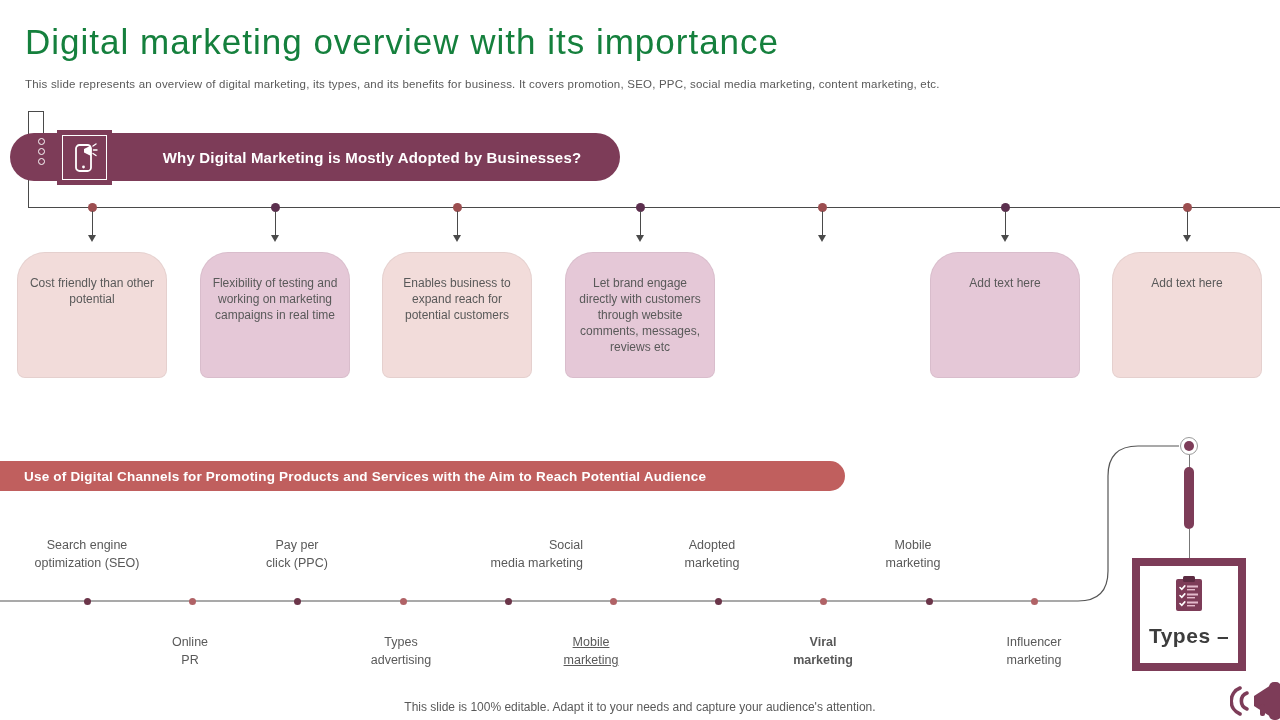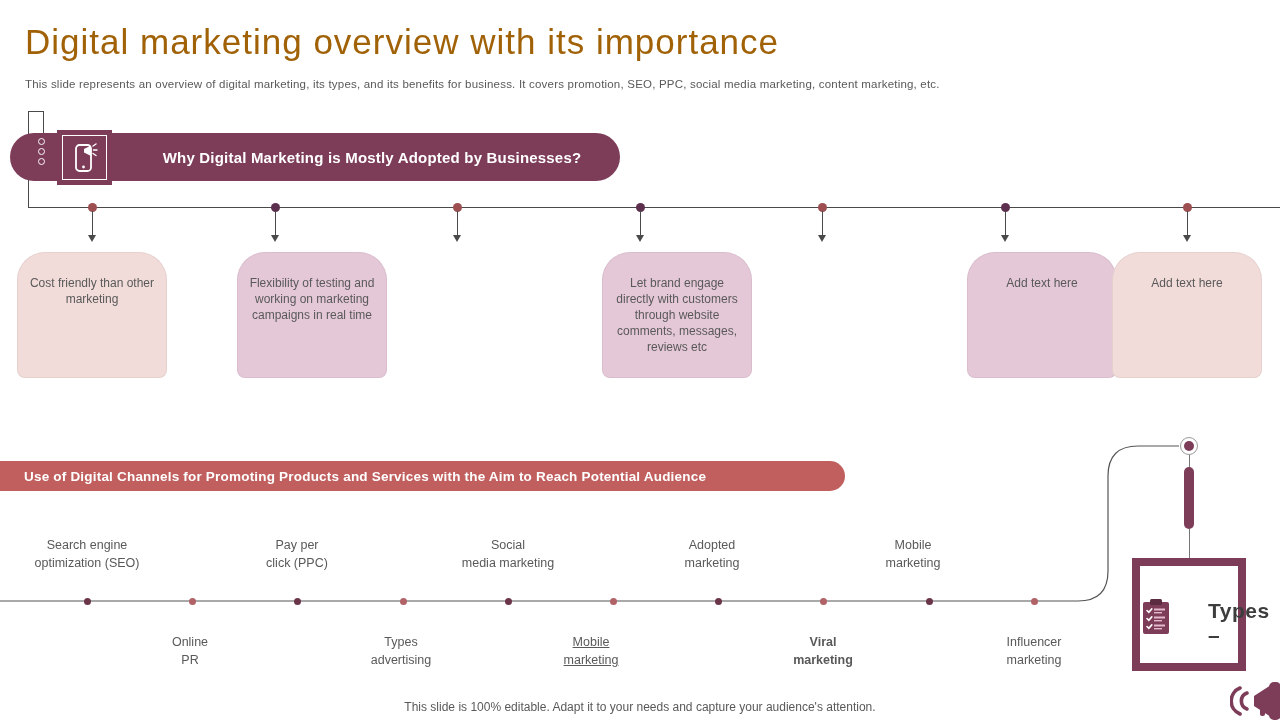--- a/index.html
+++ b/index.html
@@ -1,21 +1,21 @@
 <!DOCTYPE html>
 <html><head>
 <meta charset="utf-8">
 <style>
   * { margin:0; padding:0; box-sizing:border-box; }
   body { font-family:"Liberation Sans", sans-serif; background:#888; }
   .slide { position:relative; width:1280px; height:720px; background:#ffffff; overflow:hidden; }
 
   
   .title { position:absolute; left:25px; top:22px; font-size:35px; font-weight:400;
-           letter-spacing:1px; color:#a16207; }
+           letter-spacing:1px; color:#15803d; }
   .subtitle { position:absolute; left:25px; top:78px; font-size:11.5px; color:#595959; letter-spacing:.2px; }
 
   
   .bracket-v1 { position:absolute; left:28px; top:111px; width:1px; height:96px; background:#4a4a4a; }
   .bracket-h1 { position:absolute; left:28px; top:111px; width:16px; height:1px; background:#4a4a4a; }
   .bracket-v2 { position:absolute; left:43px; top:111px; width:1px; height:24px; background:#4a4a4a; }
 
   .pill1 { position:absolute; left:10px; top:133px; width:610px; height:48px;
            background:#7d3c58; border-radius:24px; }
   .pill1-label { position:absolute; left:137px; top:133px; width:470px; height:48px;
@@ -33,21 +33,21 @@
   .node.rust { background:#9c4e50; }
   .node.plum { background:#5c2f4e; }
   .drop { position:absolute; top:211px; width:1px; height:24px; background:#4a4a4a; }
   .drop::after { content:""; position:absolute; left:-4px; top:24px; border:4px solid transparent;
            border-top:7px solid #4a4a4a; }
 
   .bbox { position:absolute; top:252px; width:150px; height:126px;
            border-radius:28px 28px 8px 8px; border:1px solid rgba(0,0,0,.05);
            padding:22px 8px 0; text-align:center; font-size:12px; line-height:16px; color:#595959; }
   .bbox.light { background:#f2dcda; }
-  .bbox.mauve { background:#e5c8d7;margin-left:37px; }
+  .bbox.mauve { background:#e5c8d7; }
 
   
   .pill2 { position:absolute; left:0; top:461px; width:845px; height:30px; background:#c05f5e;
            border-radius:0 15px 15px 0; display:flex; align-items:center;
            color:#ffffff; font-size:13.5px; font-weight:bold; padding-left:24px; letter-spacing:.2px; }
 
   
   .curve-svg { position:absolute; left:0; top:440px; width:1200px; height:170px; }
   .cnode { position:absolute; width:7px; height:7px; border-radius:50%; top:598px; }
   .cnode.dark { background:#6b3549; }
@@ -61,21 +61,21 @@
   .ring { position:absolute; left:1180px; top:437px; width:18px; height:18px; border-radius:50%;
           background:#ffffff; border:1px solid #9a9a9a; }
   .ring::after { content:""; position:absolute; left:3px; top:3px; width:10px; height:10px;
           border-radius:50%; background:#7d3c58; }
   .stem-a { position:absolute; left:1189px; top:455px; width:1px; height:13px; background:#777; }
   .capsule { position:absolute; left:1184px; top:467px; width:10px; height:62px;
           border-radius:5px; background:#7d3c58; }
   .stem-b { position:absolute; left:1189px; top:529px; width:1px; height:30px; background:#777; }
   .typesbox { position:absolute; left:1132px; top:558px; width:114px; height:113px;
           border:8px solid #7d3c58; background:#ffffff;
-          display:flex; align-items:center; padding-top:9px;gap:36px; }
+          display:flex; flex-direction:column; align-items:center; padding-top:9px; }
   .types-label { margin-top:7px; font-size:21px; font-weight:bold; color:#3d3d3d; letter-spacing:.5px; }
 
   
   .footer { position:absolute; left:0; top:700px; width:1280px; text-align:center;
           font-size:12px; color:#595959; }
   .megaphone { position:absolute; left:1230px; top:680px; }
 </style>
 </head>
 <body>
 
@@ -113,22 +113,23 @@
   <div class="node plum" style="left:1001px;"></div>
   <div class="node rust" style="left:1183px;"></div>
   <div class="drop" style="left:92px;"></div>
   <div class="drop" style="left:275px;"></div>
   <div class="drop" style="left:457px;"></div>
   <div class="drop" style="left:640px;"></div>
   <div class="drop" style="left:822px;"></div>
   <div class="drop" style="left:1005px;"></div>
   <div class="drop" style="left:1187px;"></div>
 
-  <div class="bbox light" style="left:17px;">Cost friendly than other marketing</div>
+  <div class="bbox light" style="left:17px;">Cost friendly than other potential</div>
   <div class="bbox mauve" style="left:200px;">Flexibility of testing and working on marketing campaigns in real time</div>
+  <div class="bbox light" style="left:382px;">Enables business to expand reach for potential customers</div>
   <div class="bbox mauve" style="left:565px;">Let brand engage directly with customers through website comments, messages, reviews etc</div>
   <div class="bbox mauve" style="left:930px;">Add text here</div>
   <div class="bbox light" style="left:1112px;">Add text here</div>
 
   <div class="pill2">
     <span>Use of Digital Channels for Promoting Products and Services with the Aim to Reach Potential Audience</span>
   </div>
 
   <svg class="curve-svg" viewBox="0 0 1200 170">
     <path d="M0,161 H1078 Q1108,161 1108,131 V36 Q1108,6 1138,6 H1179" fill="none" stroke="#555555" stroke-width="1.2"></path>
@@ -146,21 +147,21 @@
   <div class="cnode red" style="left:1031px;"></div>
 
   <div class="chan top" style="left:12px;">
     <div>Search engine</div>
     <div>optimization (SEO)</div>
   </div>
   <div class="chan top" style="left:222px;">
     <div>Pay per</div>
     <div>click (PPC)</div>
   </div>
-  <div class="chan top" style="left:433px;">
+  <div class="chan top" style="left:433px;text-align:right;">
     <div>Social</div>
     <div>media marketing</div>
   </div>
   <div class="chan top" style="left:637px;">
     <div>Adopted</div>
     <div>marketing</div>
   </div>
   <div class="chan top" style="left:838px;">
     <div>Mobile</div>
     <div>marketing</div>

